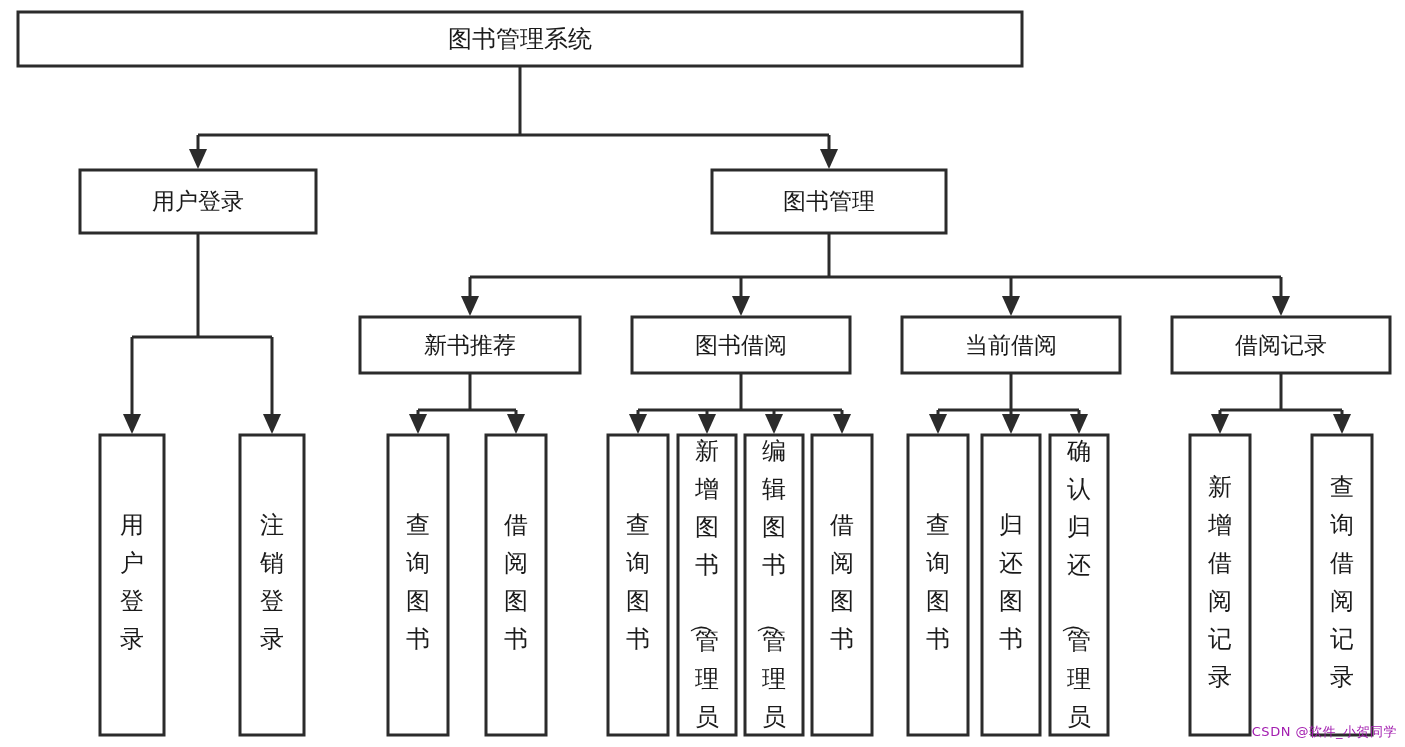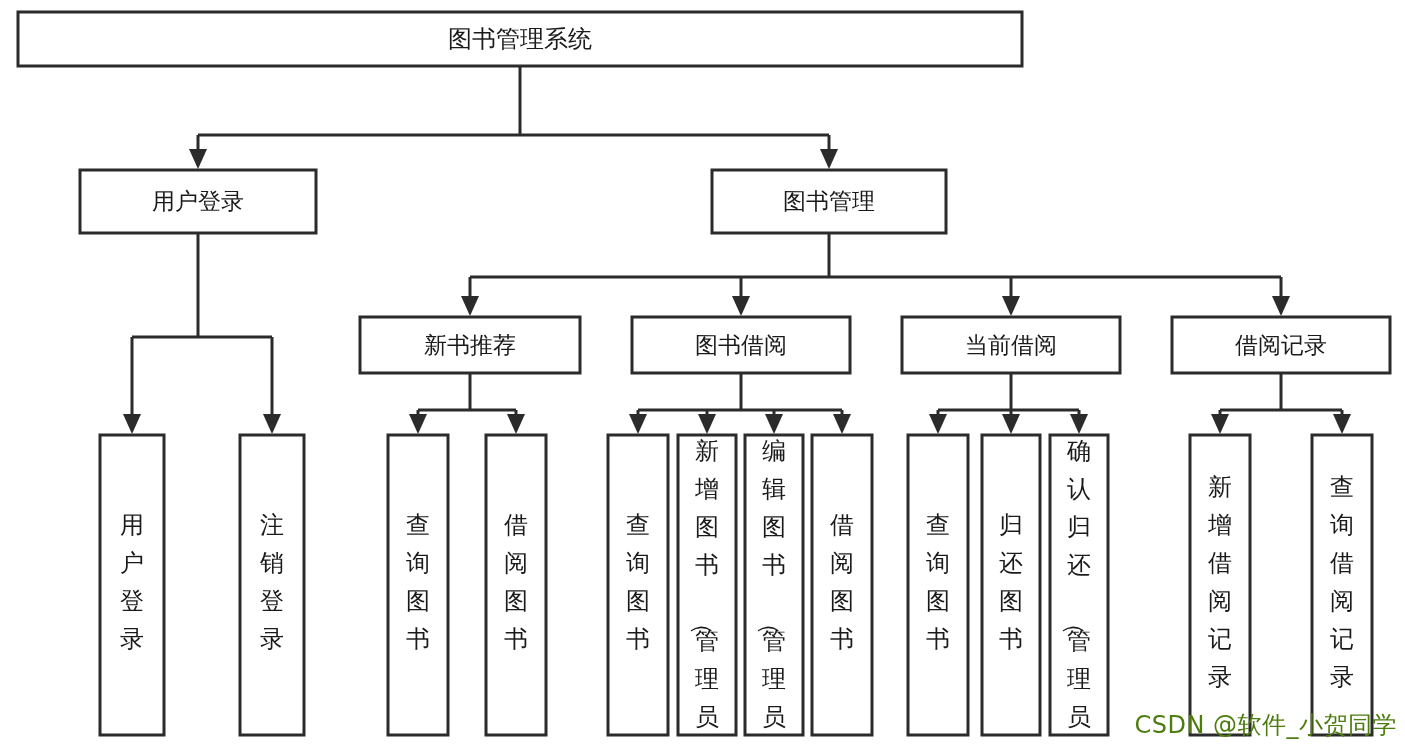--- a/index.html
+++ b/index.html
@@ -63,22 +63,22 @@
   }
   .arrow-head {
     fill: #2b2b2b;
     stroke: none;
   }
   .watermark {
     position: absolute;
     right: 8px;
     bottom: 6px;
     font-family: "DejaVu Sans", "Liberation Sans", sans-serif;
-    font-size: 24px;
-    color: #4d7c0f;
+    font-size: 13px;
+    color: #a21caf;
     white-space: nowrap;
     letter-spacing: 0.5px;
     pointer-events: none;
   }
 </style>
 </head>
 <body>
 
 <div id="diagram-root">
   <svg class="diagram" viewBox="0 0 1405 747" xmlns="http://www.w3.org/2000/svg">

